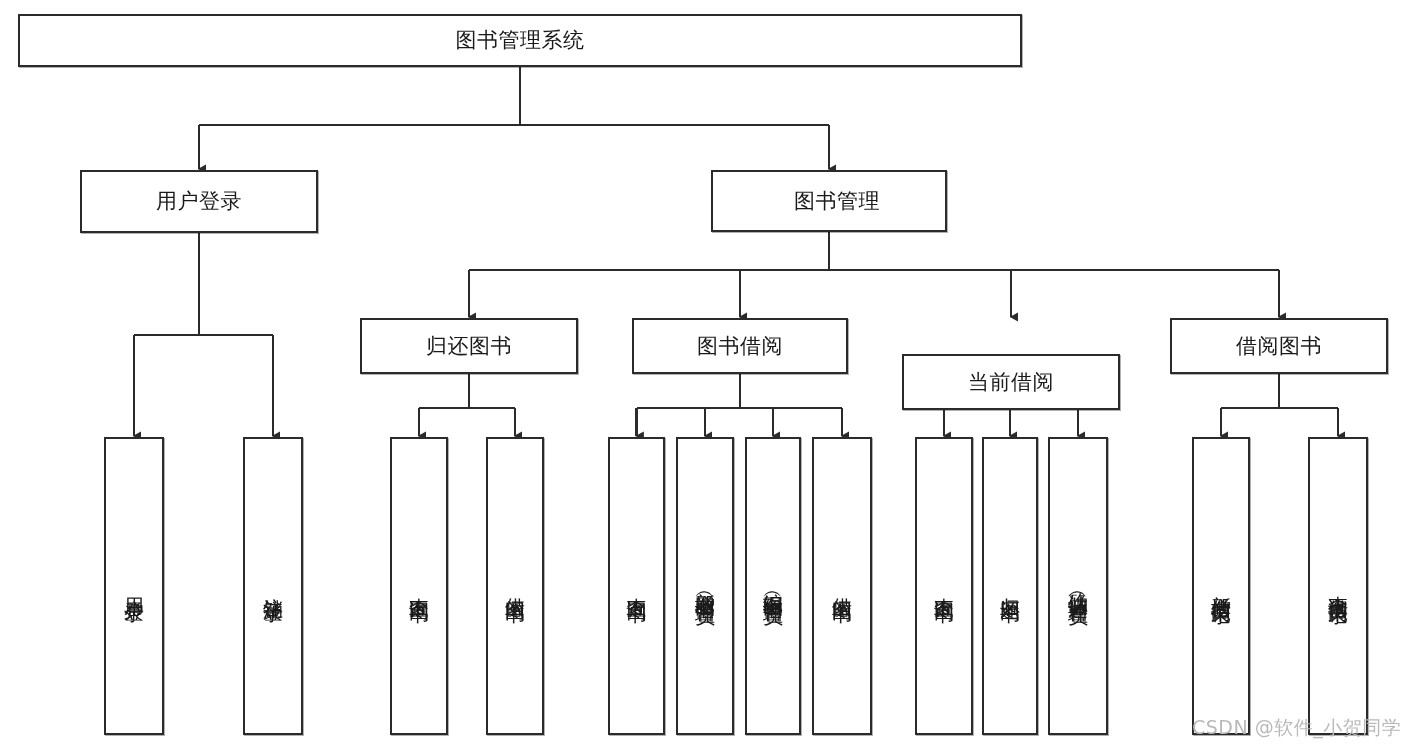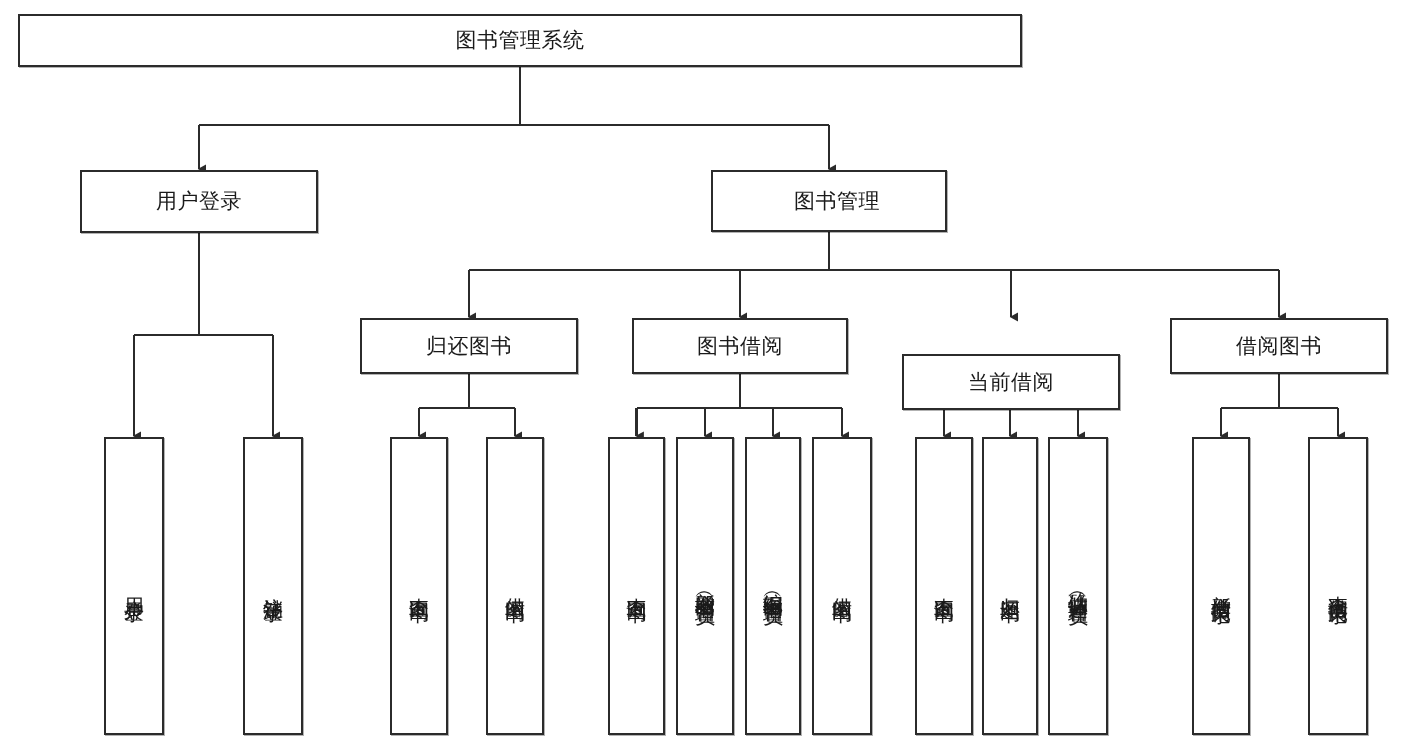--- a/index.html
+++ b/index.html
@@ -162,13 +162,14 @@
       <div class="node-box vertical" style="left: 1048px; top: 437px; width: 60px; height: 298px;">
         <span class="node-label">确认归还（管理员）</span>
       </div>
       <div class="node-box vertical" style="left: 1192px; top: 437px; width: 58px; height: 298px;">
         <span class="node-label">新增借阅记录</span>
       </div>
       <div class="node-box vertical" style="left: 1308px; top: 437px; width: 60px; height: 298px;">
         <span class="node-label">查询借阅记录</span>
       </div>
     </div>
+  <div class="watermark" id="watermark" style="left: 1192px; top: 715px;">CSDN @软件_小贺同学</div>
 </div>
 
 </body></html>

